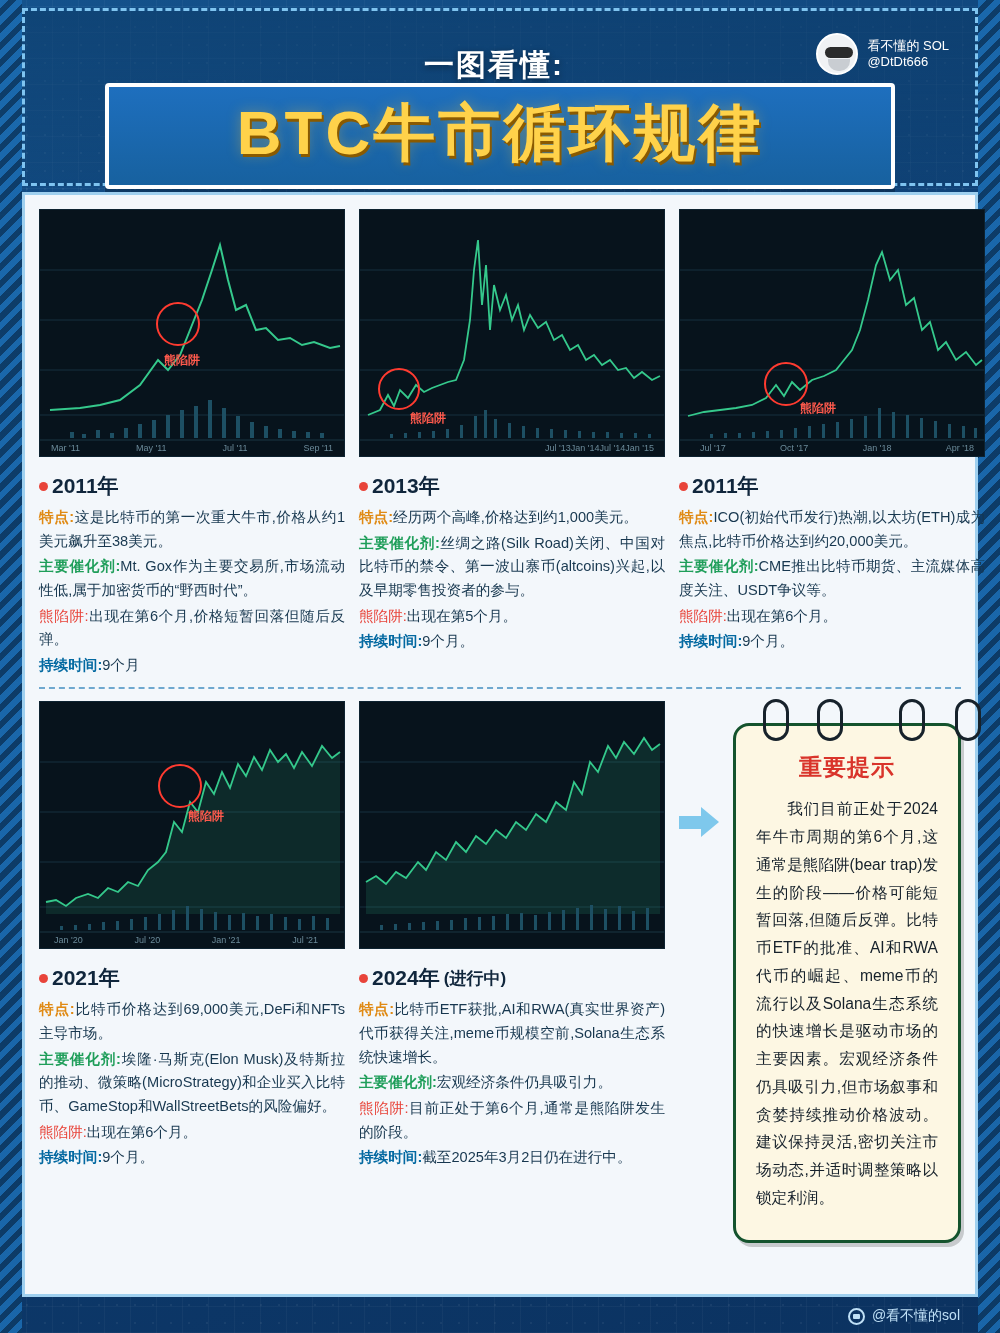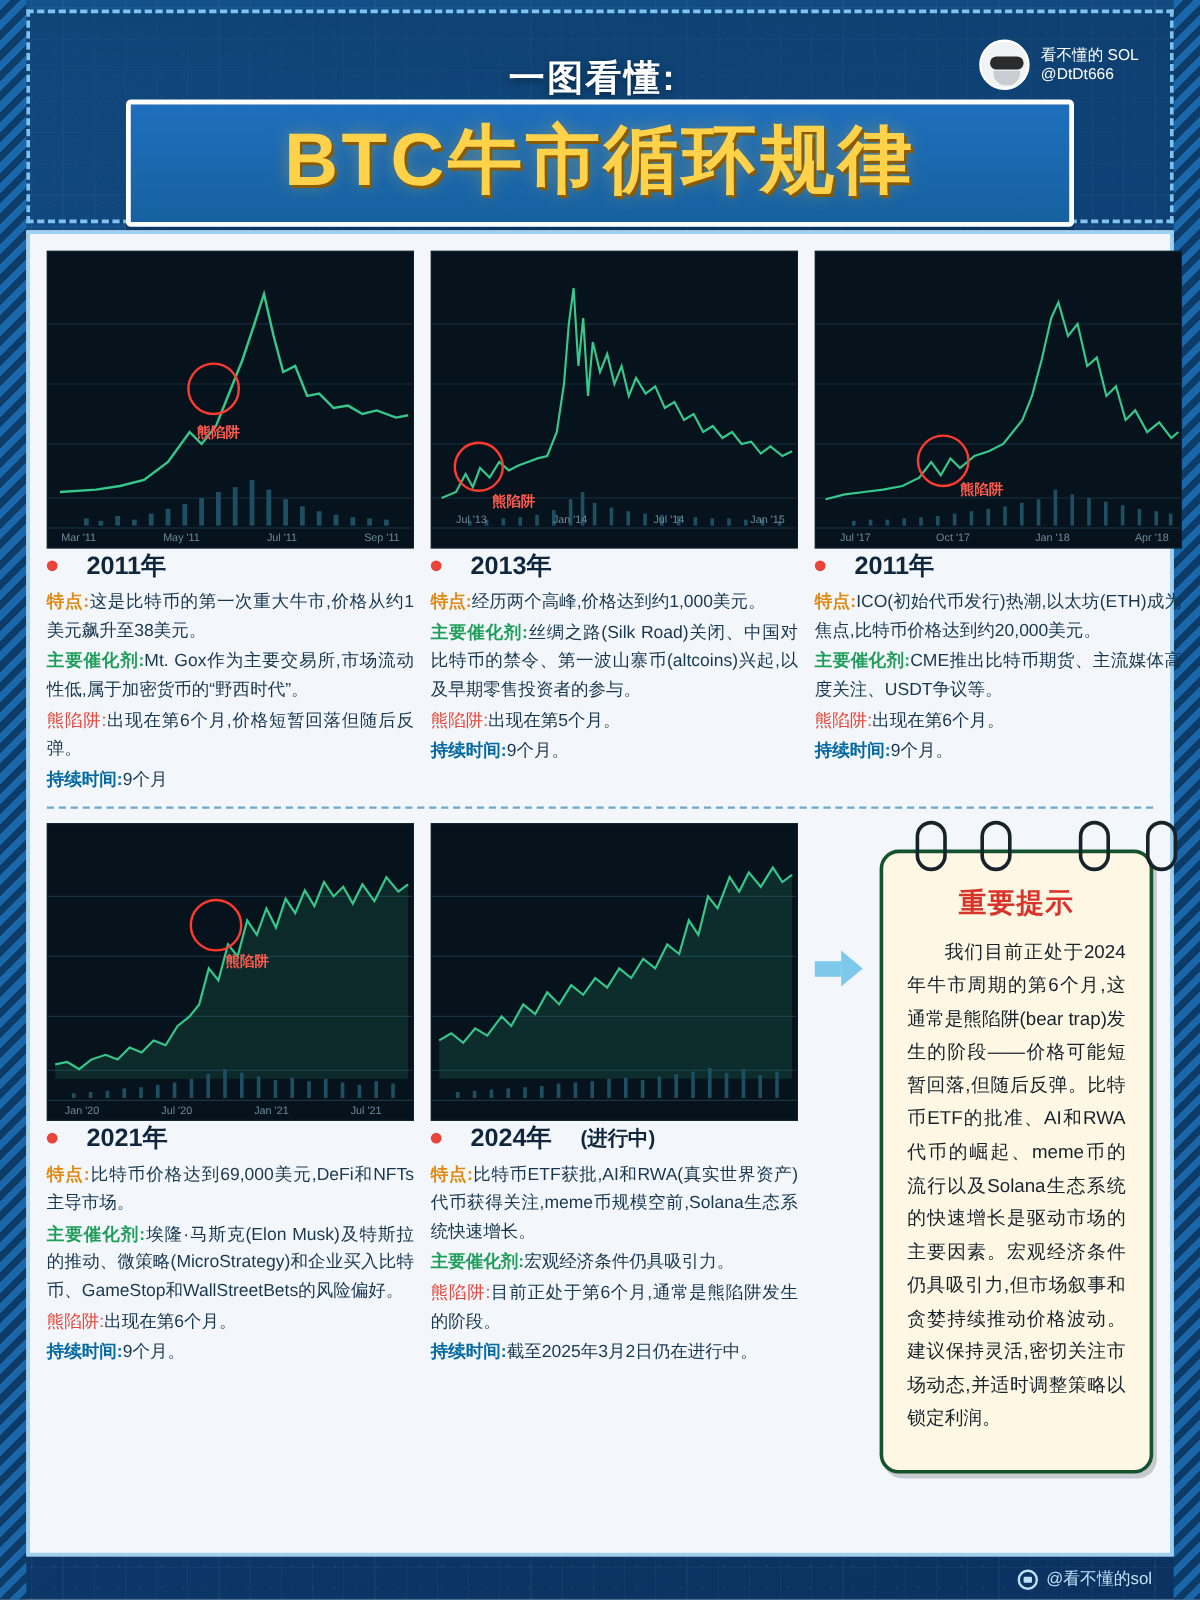--- a/index.html
+++ b/index.html
@@ -113,22 +113,22 @@
   .card { width: 306px; }
   .chart {
     width: 306px; height: 248px;
     background: #07131c;
     position: relative;
     overflow: hidden;
     border: 1px solid #0d2230;
   }
   .chart svg { display: block; }
   .card-title {
-    display: flex; align-items: center; gap: 24px;
-    margin: 0 0 6px;
+    display: flex; align-items: center; gap: 4px;
+    margin: 15px 0 6px;
   }
   .bullet {
     width: 9px; height: 9px; border-radius: 50%;
     background: #e8443a; flex: none;
   }
   .card-title .yr {
     font-size: 21px; font-weight: bold; color: #10263c;
   }
   .card-title .note { font-size: 17px; color: #10263c; font-weight: bold;}
   .body-text {
@@ -330,21 +330,21 @@
               <rect x="232" y="222" width="3" height="6"></rect>
             <rect x="246" y="222" width="3" height="6"></rect>
               <rect x="260" y="223" width="3" height="5"></rect>
             <rect x="274" y="223" width="3" height="5"></rect>
               <rect x="288" y="224" width="3" height="4"></rect>
           </g>
           <line x1="0" y1="230" x2="306" y2="230" stroke="#1b3643" stroke-width="1"></line>
         </svg>
         <div class="chart-circle" style="left:18px;top:158px;width:42px;height:42px;"></div>
         <div class="chart-label" style="left:50px;top:200px;">熊陷阱</div>
-        <div style="position:absolute;left:20px;right:10px;bottom:18px;display:flex;justify-content:space-between;color:#6b8a99;font-size:9px;margin-top:24px;">
+        <div style="position:absolute;left:20px;right:10px;bottom:3px;display:flex;justify-content:flex-end;color:#6b8a99;font-size:9px;margin-top:24px;">
           <span>Jul '13</span>
           <span>Jan '14</span>
           <span>Jul '14</span>
           <span>Jan '15</span>
         </div>
       </div>
       <div class="card-title">
         <span class="bullet"></span>
         <span class="yr">2013年</span>
       </div>

